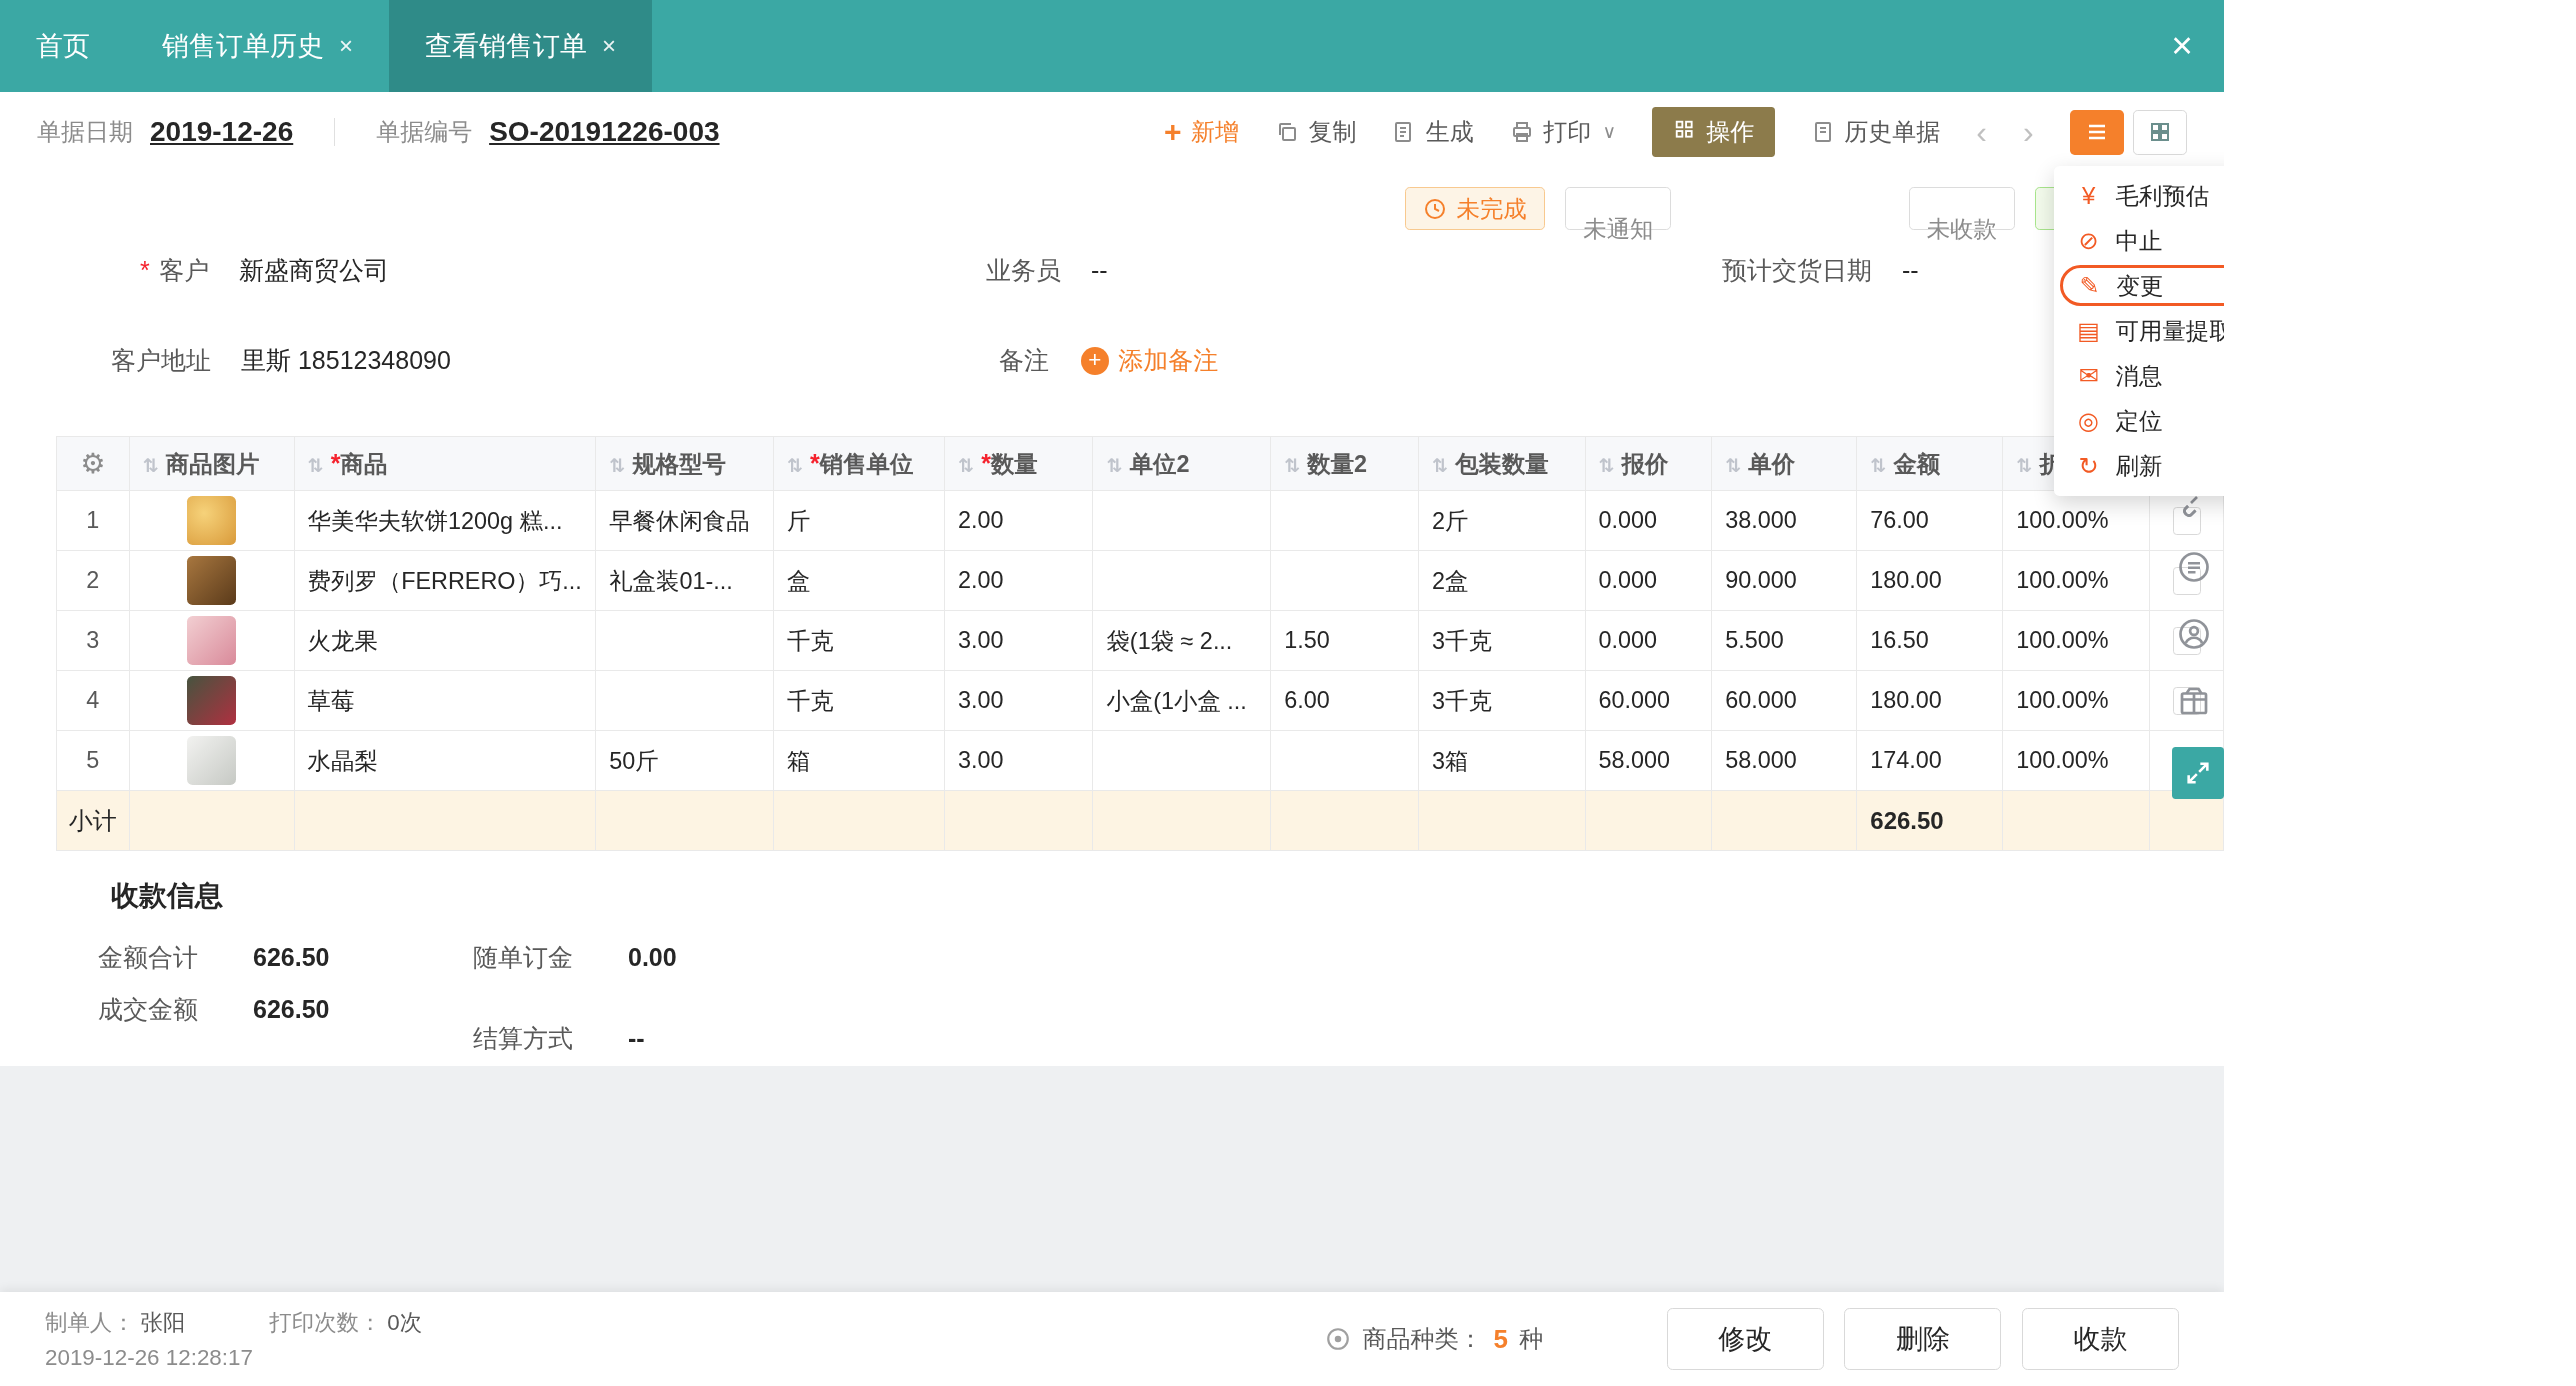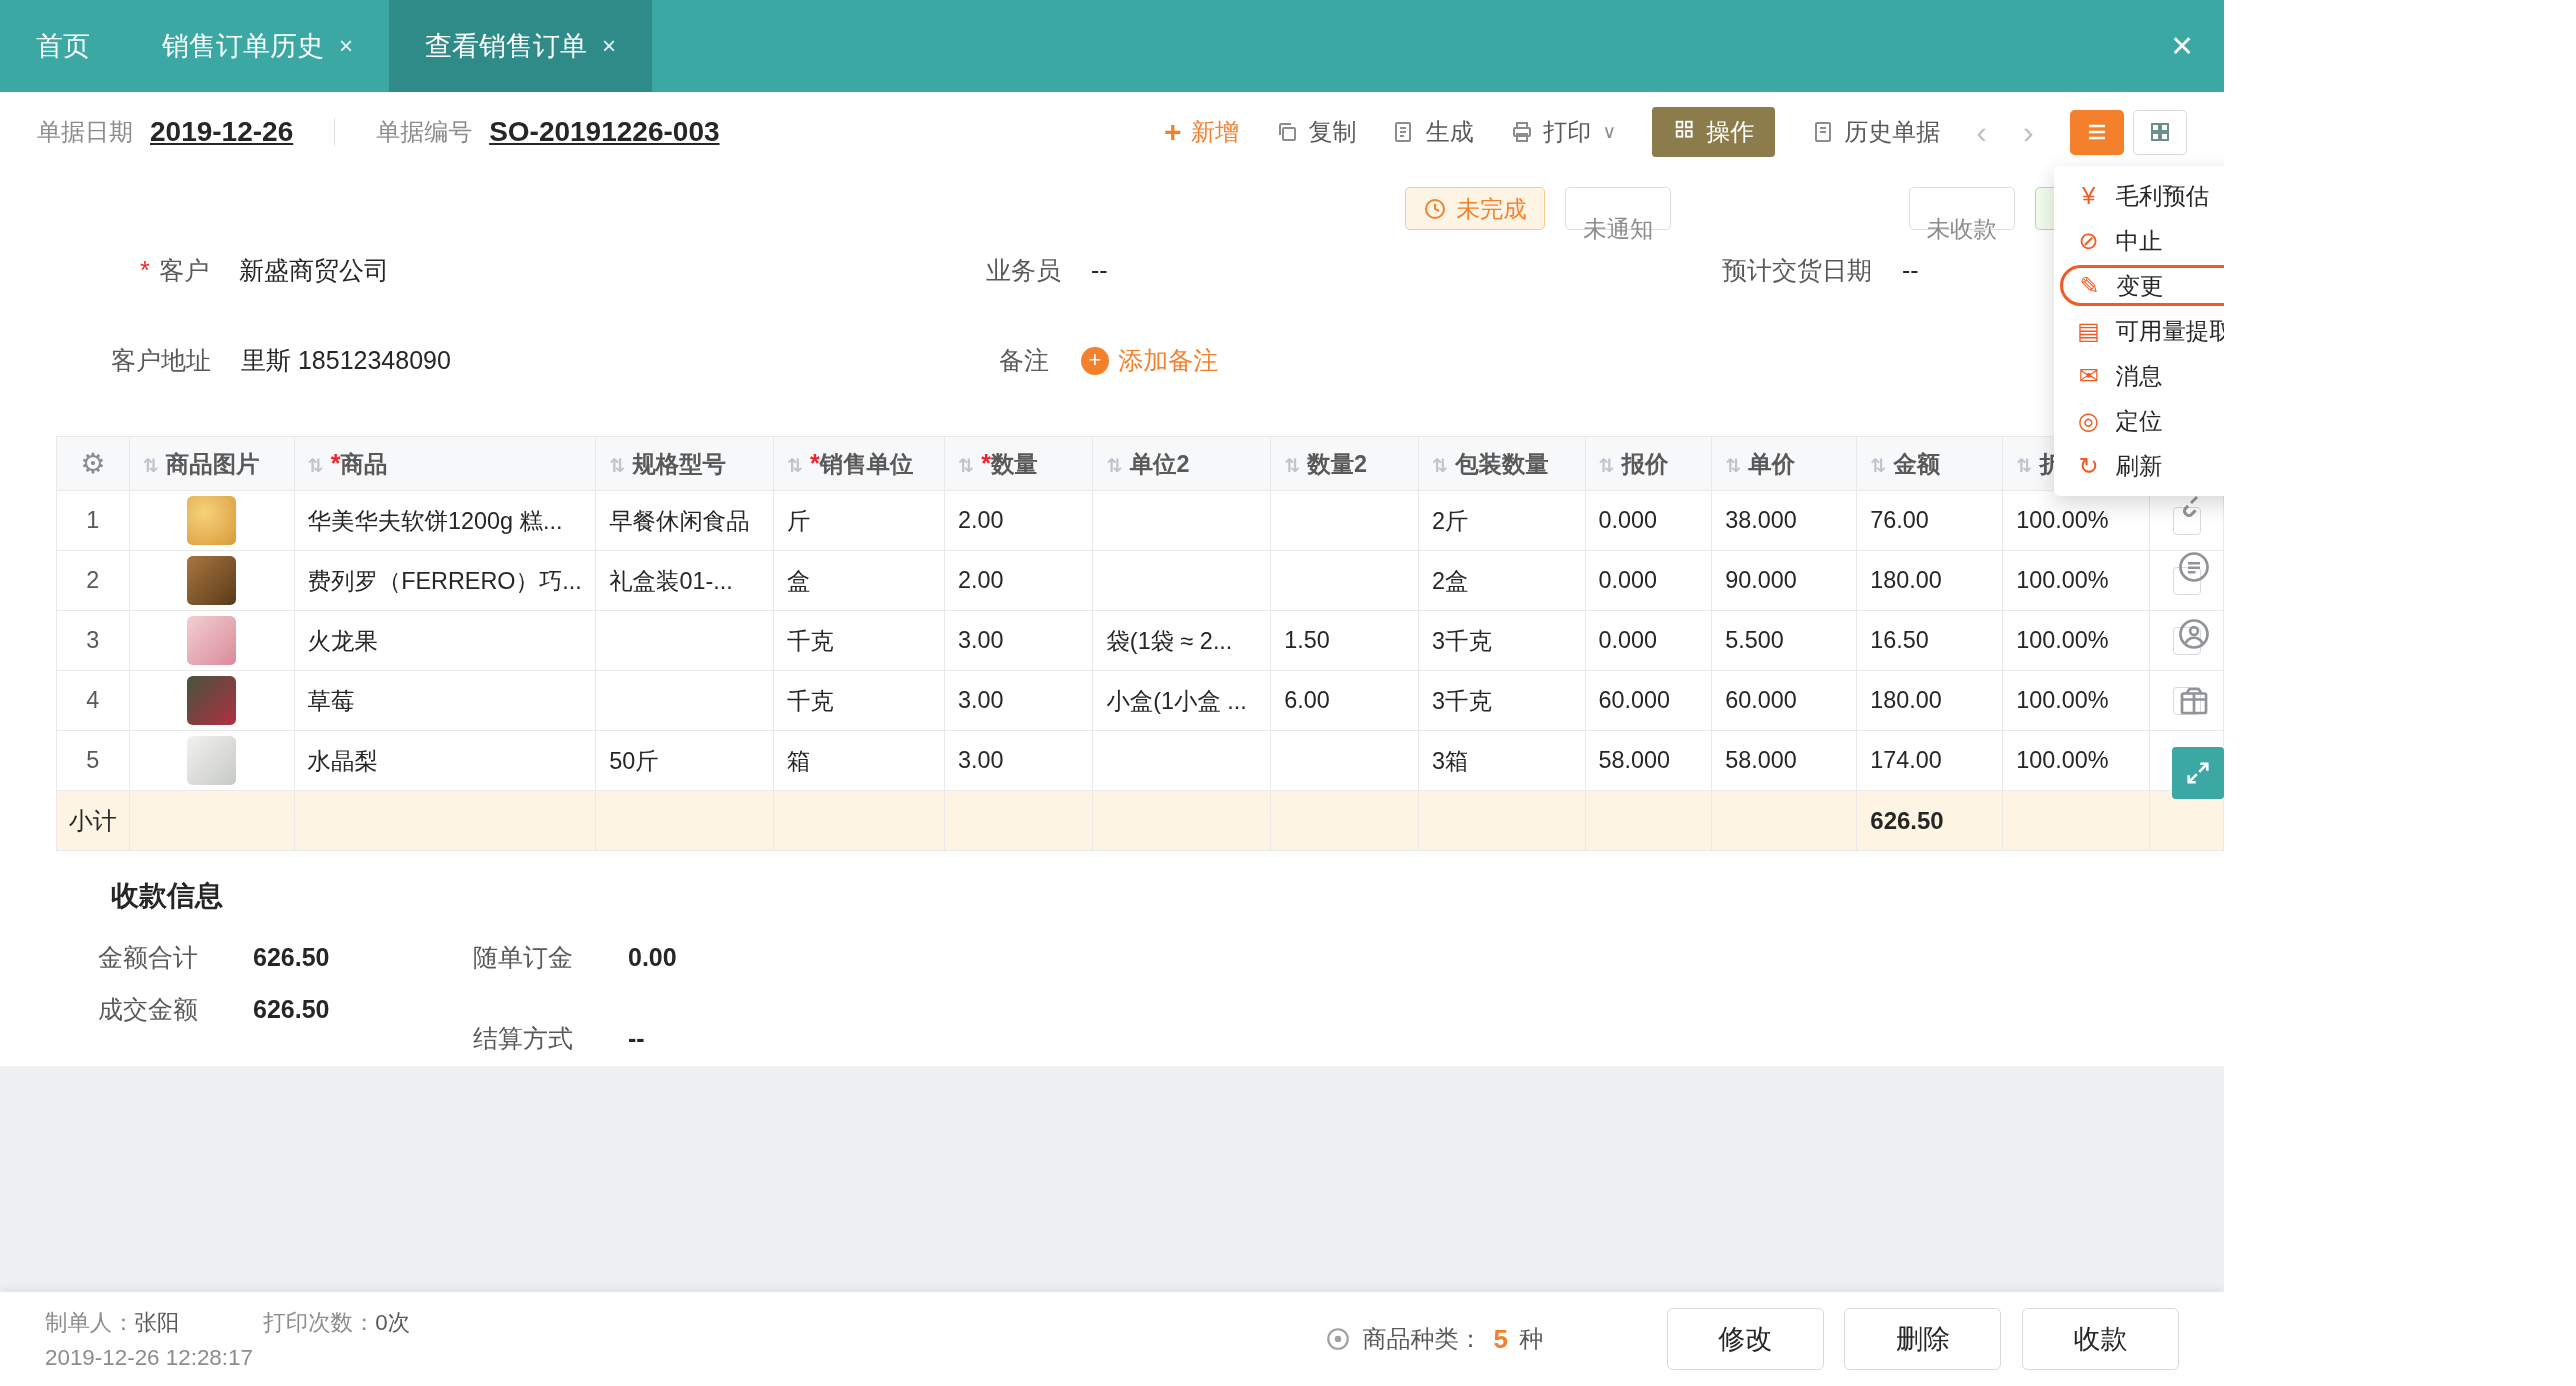--- a/index.html
+++ b/index.html
@@ -80,21 +80,21 @@
   .pay-title{position:absolute;left:111px;top:877px;font-size:28px;font-weight:bold;color:#262626;}
   .pitem{position:absolute;display:flex;align-items:center;gap:0;font-size:25px;}
   .plabel{color:#595959;width:110px;}
   .pvalue{color:#262626;font-weight:bold;margin-left:45px;}
 
   
   .footer{position:absolute;left:0;right:0;bottom:0;height:94px;background:#fff;box-shadow:0 -2.8px 9.4px rgba(0,0,0,.07);
           display:flex;align-items:center;padding:0 45px;box-sizing:border-box;z-index:25;}
   .f-left{display:flex;flex-direction:column;gap:7.5px;font-size:22.4px;color:#8c8c8c;}
   .f-line1{display:flex;gap:0;}
-  .f-strong{color:#595959;}
+  .f-strong{color:#595959;margin-left:6px;}
   .f-gap{width:84px;}
   .f-right{margin-left:auto;display:flex;align-items:center;}
   .kinds{display:flex;align-items:center;gap:11.2px;font-size:24px;color:#595959;margin-right:103px;}
   .kinds .knum{color:#F5802B;font-weight:bold;font-size:26px;}
   .fbtn{width:155px;height:60px;border:0.9px solid #d9d9d9;border-radius:5.6px;background:#fff;
         display:flex;align-items:center;justify-content:center;font-size:27px;color:#262626;cursor:pointer;margin-left:20.6px;}
 
   
   .rail{position:absolute;right:7.5px;top:412px;display:flex;flex-direction:column;align-items:center;gap:26px;z-index:35;}
   .rail .ric{width:41px;height:41px;display:flex;align-items:center;justify-content:center;cursor:pointer;}

